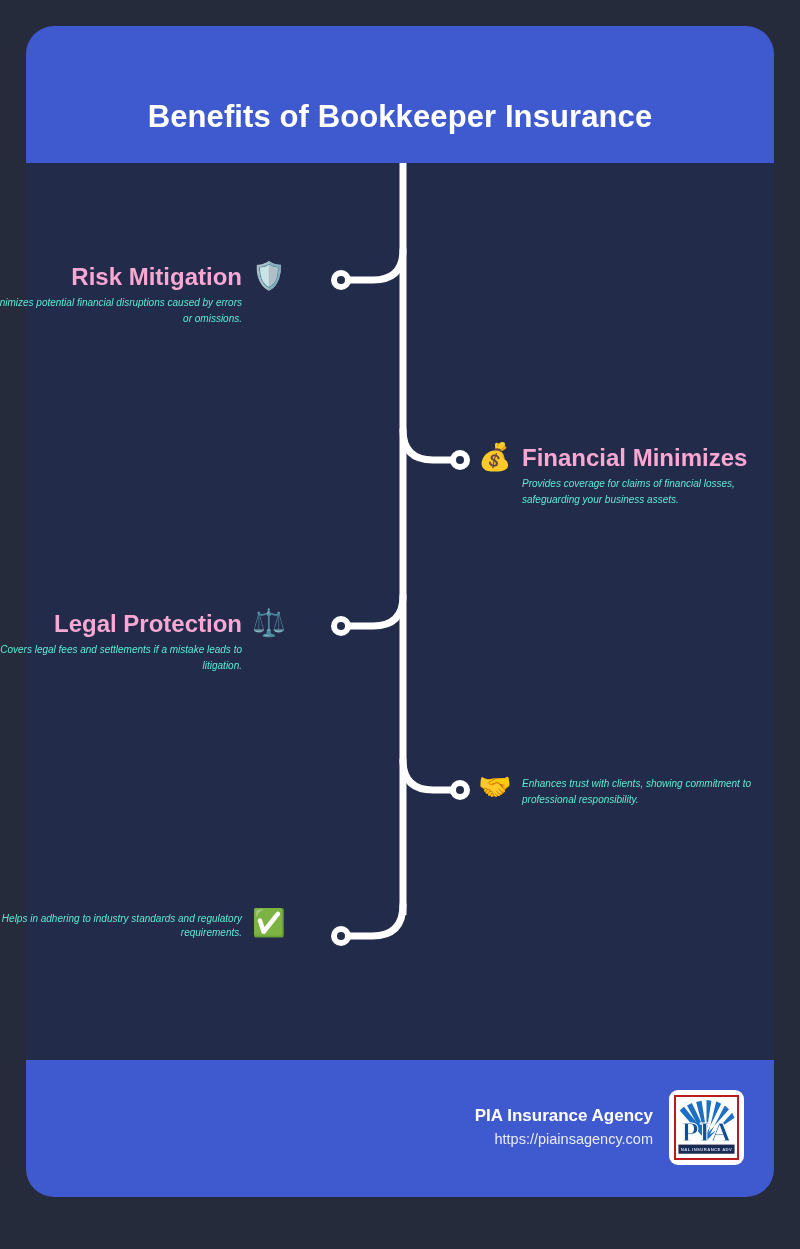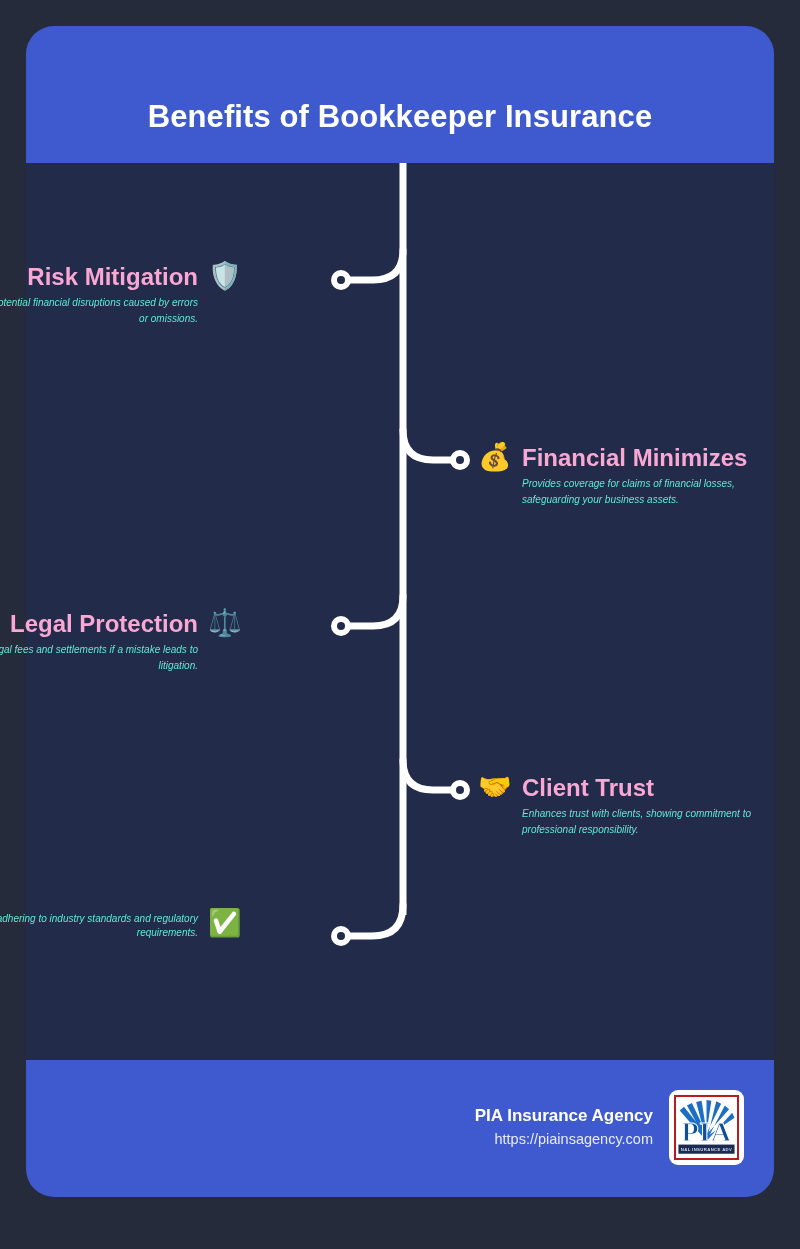--- a/index.html
+++ b/index.html
@@ -11,20 +11,21 @@
     height: 1249px;
     background: #262b3c;
     font-family: "Liberation Sans", sans-serif;
     overflow: hidden;
   }
 
   #infographic {
     position: relative;
     width: 712px;
     height: 1249px;
+    padding-left: 44px;
   }
 
   
   .header-band {
     position: absolute;
     left: 26px;
     top: 26px;
     width: 748px;
     height: 137px;
     background: #3f5ace;
@@ -230,21 +231,20 @@
     <span class="row-icon">⚖️</span>
     <div class="row-text">
       <div class="row-title">Legal Protection</div>
       <div class="row-desc">Covers legal fees and settlements if a mistake leads to litigation.</div>
     </div>
   </div>
 
   <div class="row right" id="row-3">
     <span class="row-icon">🤝</span>
     <div class="row-text">
-      <div class="row-title">Client Trust</div>
       <div class="row-desc">Enhances trust with clients, showing commitment to professional responsibility.</div>
     </div>
   </div>
 
   <div class="row left" id="row-4">
     <span class="row-icon">✅</span>
     <div class="row-text">
       <div class="row-desc">Helps in adhering to industry standards and regulatory requirements.</div>
     </div>
   </div>

